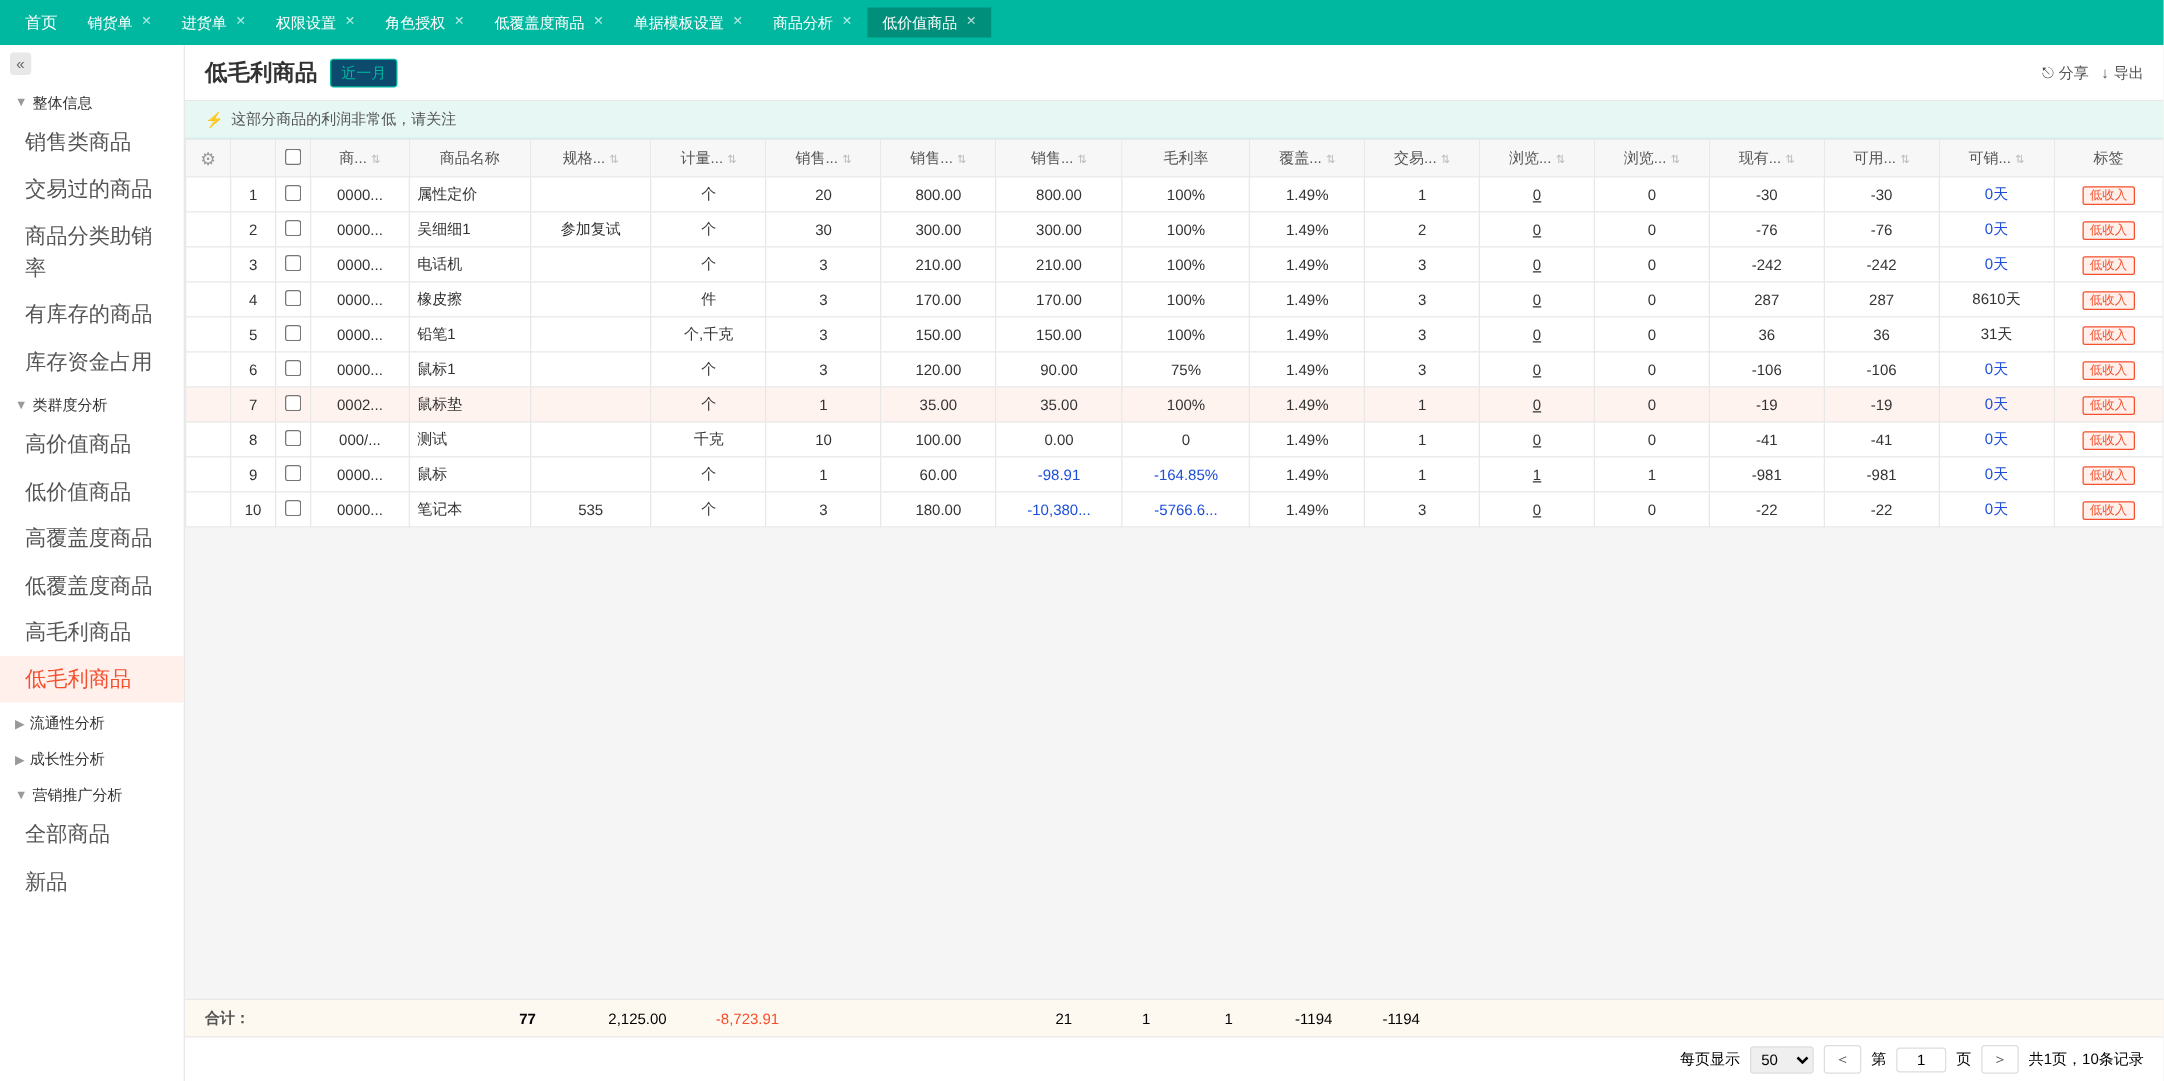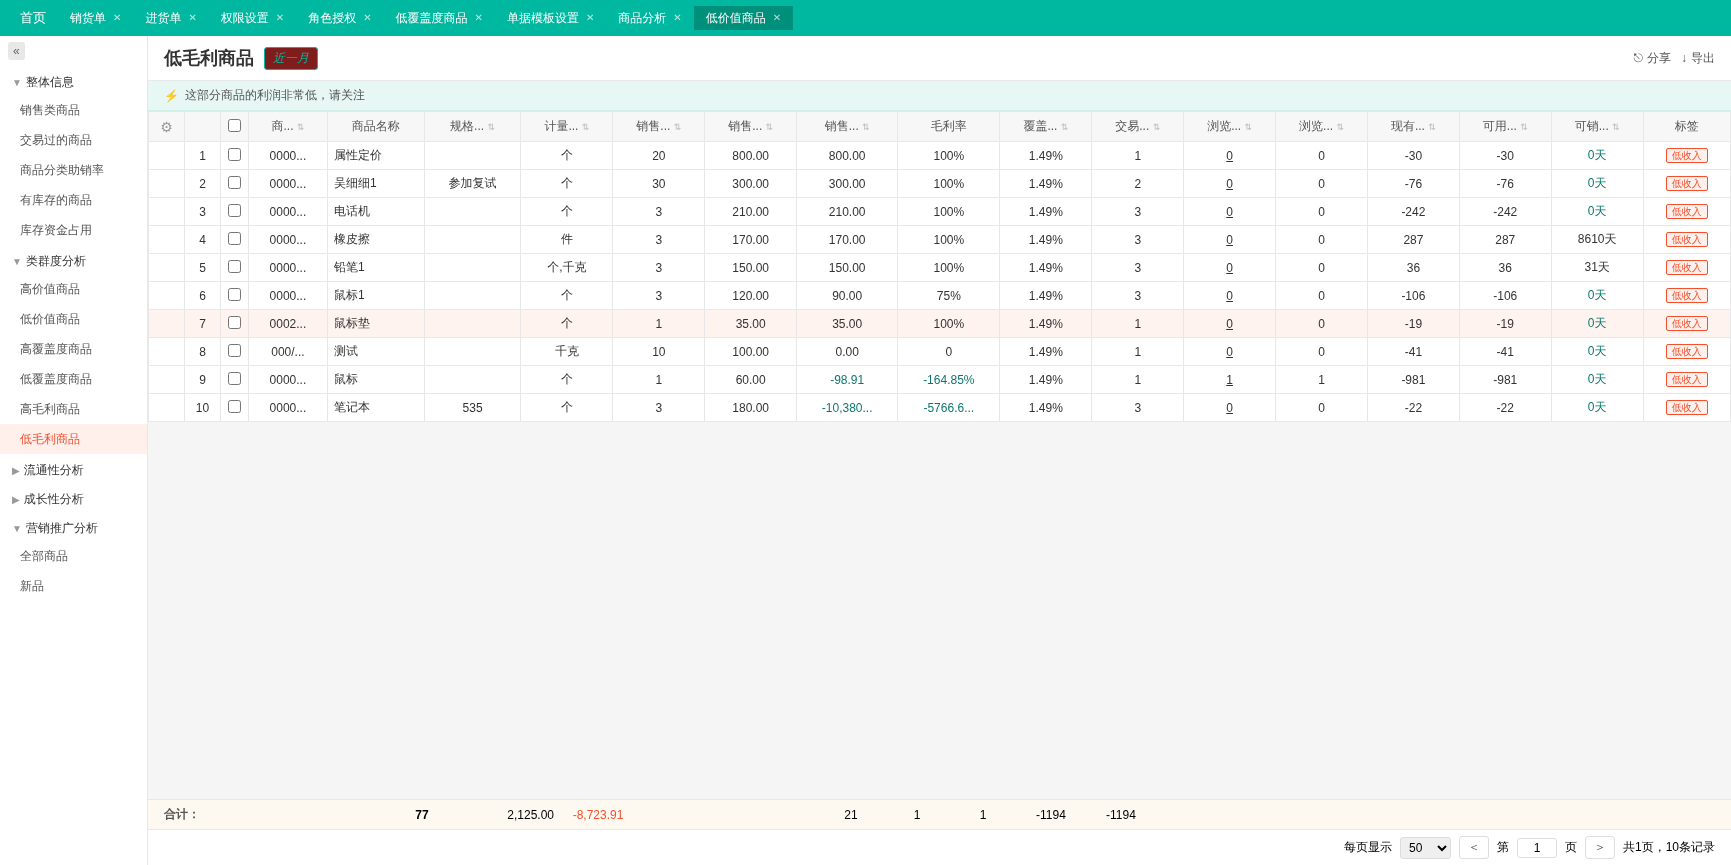--- a/index.html
+++ b/index.html
@@ -51,21 +51,21 @@
       display: flex;
       align-items: center;
       gap: 4px;
       cursor: pointer;
     }
     .sidebar-group-title .arrow { color: #999; font-size: 10px; }
     .sidebar-item {
       padding: 6px 12px 6px 20px;
       color: #555;
       cursor: pointer;
-      font-size: 12px;
+      font-size: 17px;
       line-height: 1.5;
     }
     .sidebar-item.active { background: #fff0ec; color: #f5502e; }
 
     
     .content {
       flex: 1;
       display: flex;
       flex-direction: column;
       overflow: hidden;
@@ -80,28 +80,27 @@
       align-items: center;
       gap: 10px;
       border-bottom: 1px solid #e8e8e8;
     }
     .page-title {
       font-size: 18px;
       font-weight: bold;
       color: #333;
     }
     .tag-btn {
-      background: #7f1d1d;
+      background: #0c4a6e;
       color: #00b8a0;
       border: 1px solid #00b8a0;
       border-radius: 3px;
       padding: 2px 8px;
       cursor: pointer;
       font-size: 12px;
-      font-style: italic;
     }
     .search-box {
       display: flex;
       align-items: center;
       border: 1px solid #ddd;
       border-radius: 4px;
       padding: 3px 8px;
       background: #fff;
       flex: 1;
       max-width: 300px;
@@ -171,21 +170,21 @@
     }
     td {
       border: 1px solid #e8e8e8;
       padding: 5px 6px;
       text-align: center;
       color: #333;
       white-space: nowrap;
       font-size: 12px;
     }
     tbody tr.highlighted { background: #fff3f0; }
-    .red-text { color: #0f766e; }
+    .red-text { color: #1d4ed8; }
     .underline { text-decoration: underline; cursor: pointer; }
     .tag-label {
       background: #fff0ec;
       color: #f5502e;
       border: 1px solid #f5502e;
       border-radius: 2px;
       padding: 1px 5px;
       font-size: 10px;
     }
     .col-settings { width: 36px; }
@@ -651,21 +650,21 @@
       <td><span class="tag-label">低收入</span></td>
     </tr>
           </tbody>
       </table>
     </div>
 
     <div class="table-footer">
       <span class="footer-label">合计：</span>
       <div style="display:flex;gap:0;flex:1;padding-left:170px;">
         <span style="min-width:88px;text-align:center;font-weight:bold;">77</span>
-        <span style="min-width:88px;text-align:right;">2,125.00</span>
+        <span style="min-width:88px;text-align:center;">2,125.00</span>
         <span style="min-width:88px;text-align:center;color:#f5502e;">-8,723.91</span>
         <span style="min-width:88px;text-align:center;"></span>
         <span style="min-width:88px;text-align:center;"></span>
         <span style="min-width:66px;text-align:center;">21</span>
         <span style="min-width:66px;text-align:center;">1</span>
         <span style="min-width:66px;text-align:center;">1</span>
         <span style="min-width:70px;text-align:center;">-1194</span>
         <span style="min-width:70px;text-align:center;">-1194</span>
       </div>
     </div>

